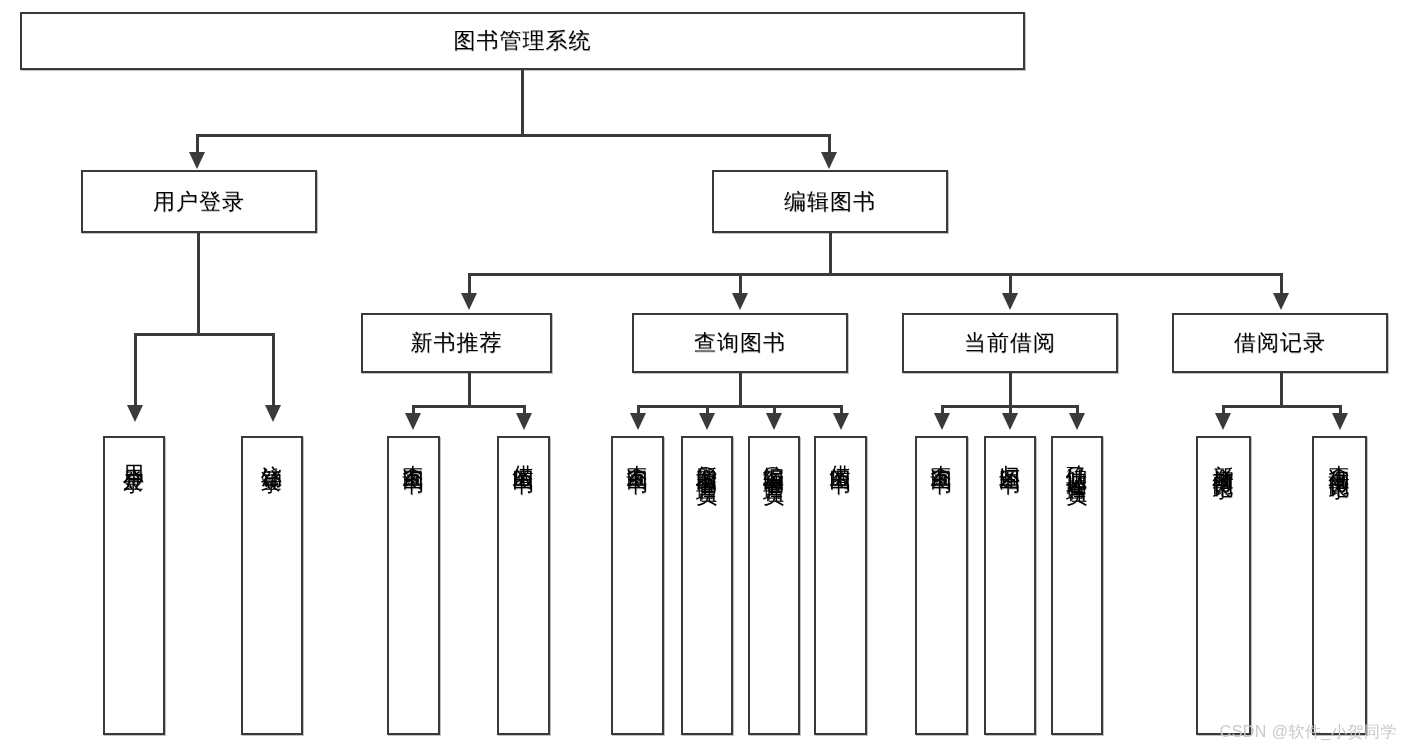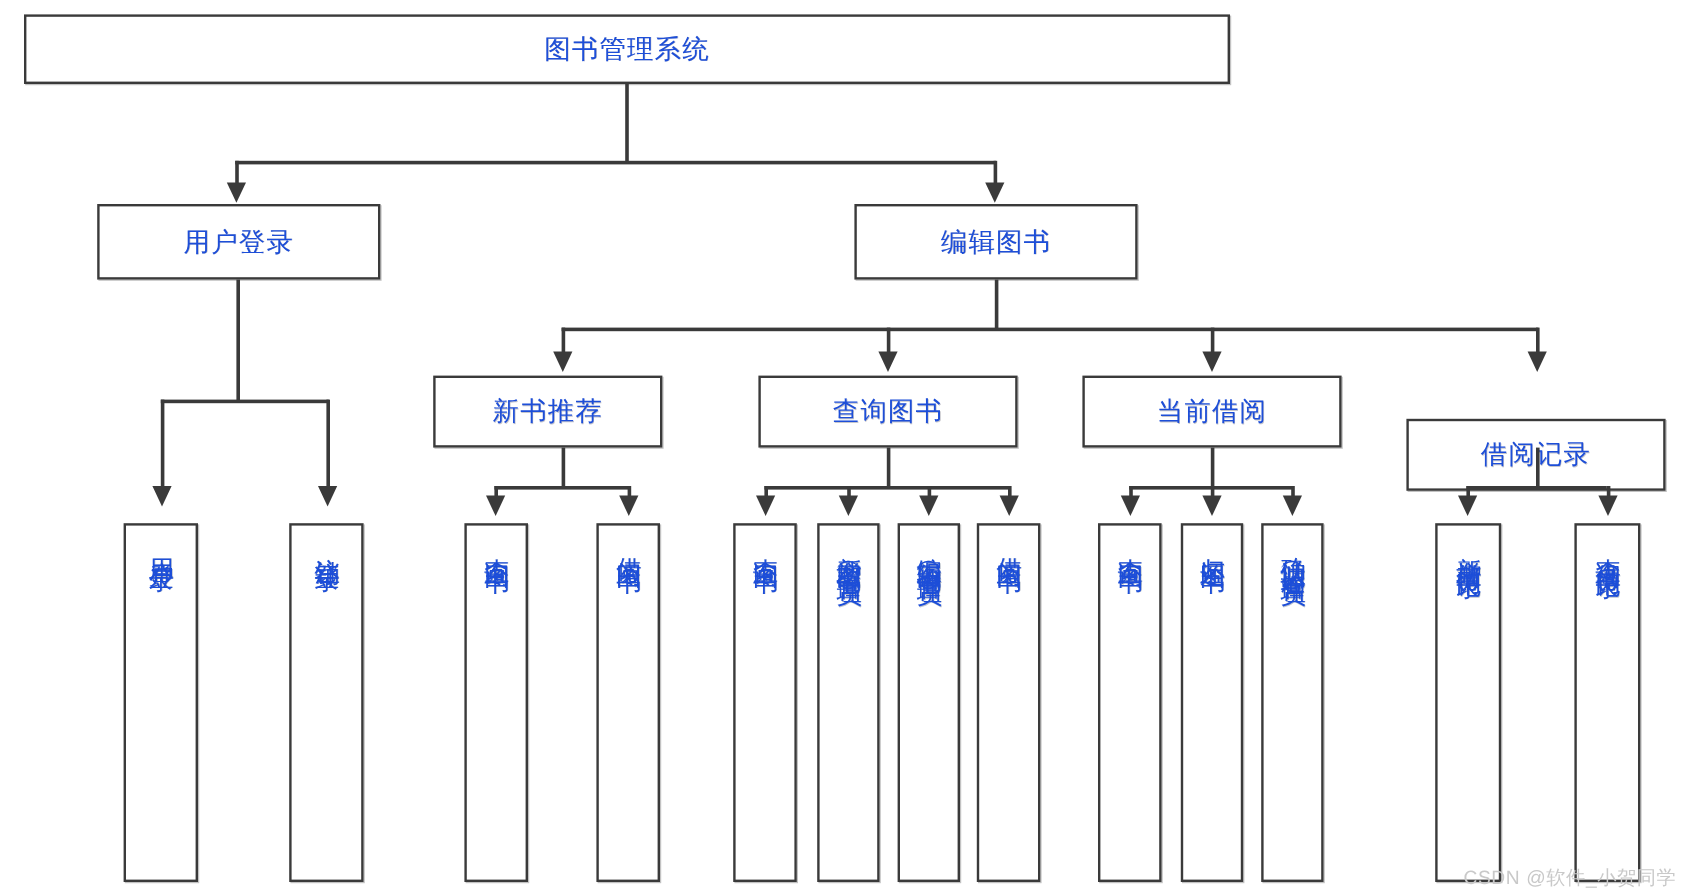--- a/index.html
+++ b/index.html
@@ -24,21 +24,21 @@
     border:2.5px solid #3a3a3a;
     display:flex;
     align-items:center;
     justify-content:center;
     box-shadow:1px 1px 0 rgba(120,120,120,.45);
   }
   .node .label{
     font-size:22px;
     line-height:1.25;
     letter-spacing:1px;
-    color:#1d4ed8;
+    color:#000000;
     white-space:nowrap;
     text-shadow:0.5px 0.5px 0 rgba(150,150,160,.55);
   }
 
   
   .node.horiz .label{writing-mode:horizontal-tb;}
 
   
   .node.leaf{
     align-items:flex-start;
@@ -138,21 +138,21 @@
 
   <div class="node horiz" style="left:361px;top:313px;width:191px;height:60px;">
     <span class="label">新书推荐</span>
   </div>
   <div class="node horiz" style="left:632px;top:313px;width:216px;height:60px;">
     <span class="label">查询图书</span>
   </div>
   <div class="node horiz" style="left:902px;top:313px;width:216px;height:60px;">
     <span class="label">当前借阅</span>
   </div>
-  <div class="node horiz" style="left:1172px;top:313px;width:216px;height:60px;margin-top:36px;">
+  <div class="node horiz" style="left:1172px;top:313px;width:216px;height:60px;">
     <span class="label">借阅记录</span>
   </div>
 
   <div class="vline" style="left:468px;top:373px;height:34px;"></div>
   <div class="hline" style="left:412px;top:405px;width:113px;"></div>
   <div class="vline" style="left:412px;top:405px;height:10px;"></div>
   <div class="arrow" style="left:405px;top:413px;"></div>
   <div class="vline" style="left:523px;top:405px;height:10px;"></div>
   <div class="arrow" style="left:516px;top:413px;"></div>
 

